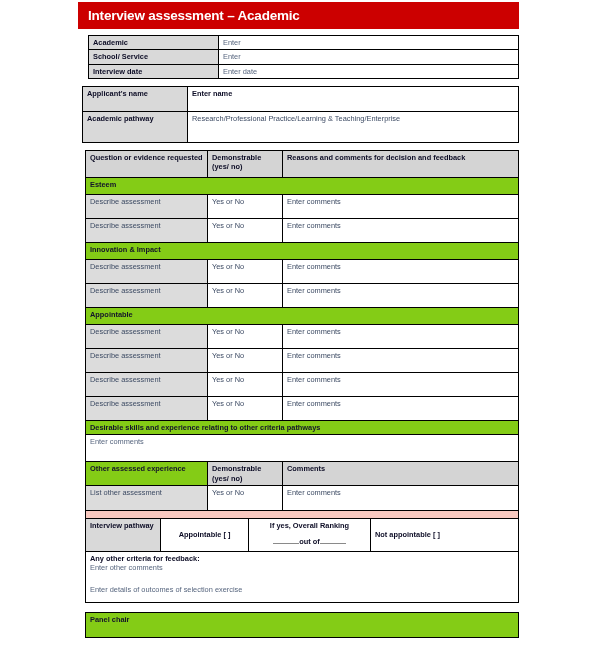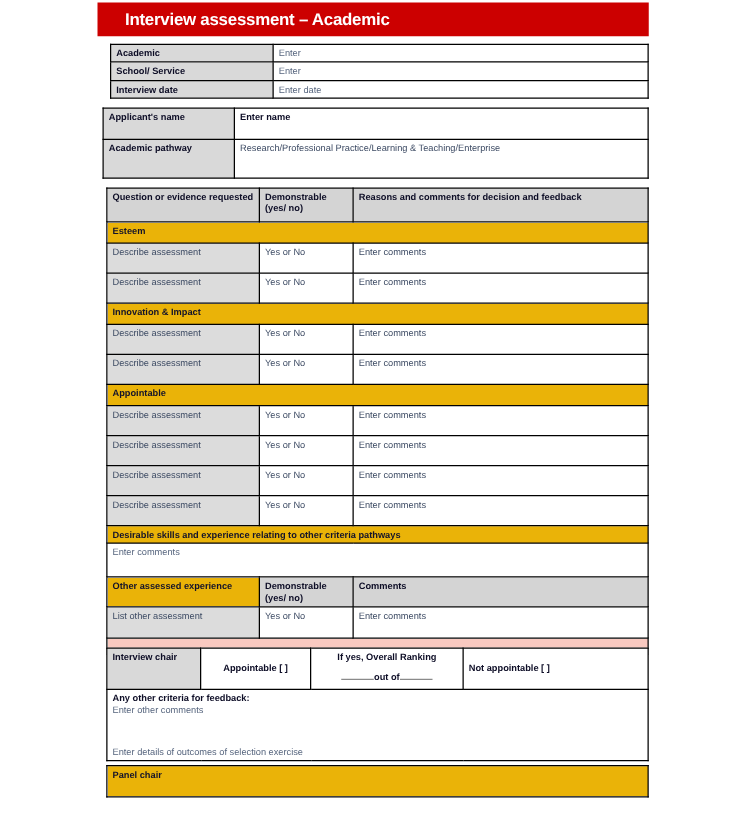--- a/index.html
+++ b/index.html
@@ -30,21 +30,21 @@
     height: 27px;
     background: #cc0000;
     display: flex;
     align-items: center;
   }
   .banner-text {
     color: #ffffff;
     font-size: 13.5px;
     font-weight: bold;
     letter-spacing: -0.2px;
-    padding-left: 22px;
+    padding-left: 10px;
     white-space: nowrap;
   }
 
   
   .tbl {
     position: absolute;
     border-collapse: collapse;
     table-layout: fixed;
     font-size: 7.4px;
     background: #ffffff;
@@ -53,21 +53,21 @@
     border: 1px solid #000000;
     padding: 2px 4px;
     vertical-align: top;
     line-height: 1.25;
     overflow: hidden;
   }
 
   
   .c-gray      { background: #d9d9d9; font-weight: bold; color: #0d0d26; }
   .c-graylite  { background: #dcdcdc; color: #3c4a63; }
-  .c-pink      { background: #eab308; font-weight: bold; color: #14142b; }
+  .c-pink      { background: #84cc16; font-weight: bold; color: #14142b; }
   .c-pinkplain { background: #f9c9c0; }
   .c-hdr       { background: #d4d4d4; font-weight: bold; color: #0d0d26; }
   .c-white     { background: #ffffff; }
   .ph          { color: #56657e; }
   .val         { color: #3c4a63; }
   .bold        { font-weight: bold; color: #0d0d26; }
 
   
   #tbl-basic { left: 88px; top: 35px; width: 430px; }
   #tbl-basic td { height: 9px; }
@@ -231,37 +231,37 @@
 
   <table class="tbl" id="tbl-result">
     <colgroup>
         <col style="width:75px">
         <col style="width:88px">
         <col style="width:122px">
         <col style="width:148px">
       </colgroup>
     <tbody>
       <tr>
-        <td class="c-gray" style="height:28px">Interview chair</td>
+        <td class="c-gray" style="height:28px">Interview pathway</td>
         <td class="c-white bold center" style="vertical-align:middle">
           <span>Appointable  [ ]</span>
         </td>
         <td class="c-white bold center">
           <div>If yes, Overall Ranking</div>
           <div style="margin-top:7px"><span class="rank-blank"></span><span>out of</span><span class="rank-blank"></span></div>
         </td>
         <td class="c-white bold" style="vertical-align:middle">
           <span>Not appointable   [ ]</span>
         </td>
       </tr>
       <tr>
         <td class="c-white" colspan="4" style="height:46px">
           <div class="bold">Any other criteria for feedback:</div>
           <div class="ph">Enter other comments</div>
-          <div class="ph" style="margin-top:24px">Enter details of outcomes of selection exercise</div>
+          <div class="ph" style="margin-top:12px">Enter details of outcomes of selection exercise</div>
         </td>
       </tr>
     </tbody>
   </table>
 
   <table class="tbl" id="tbl-panel">
     <colgroup>
         <col style="width:433px">
       </colgroup>
     <tbody>

